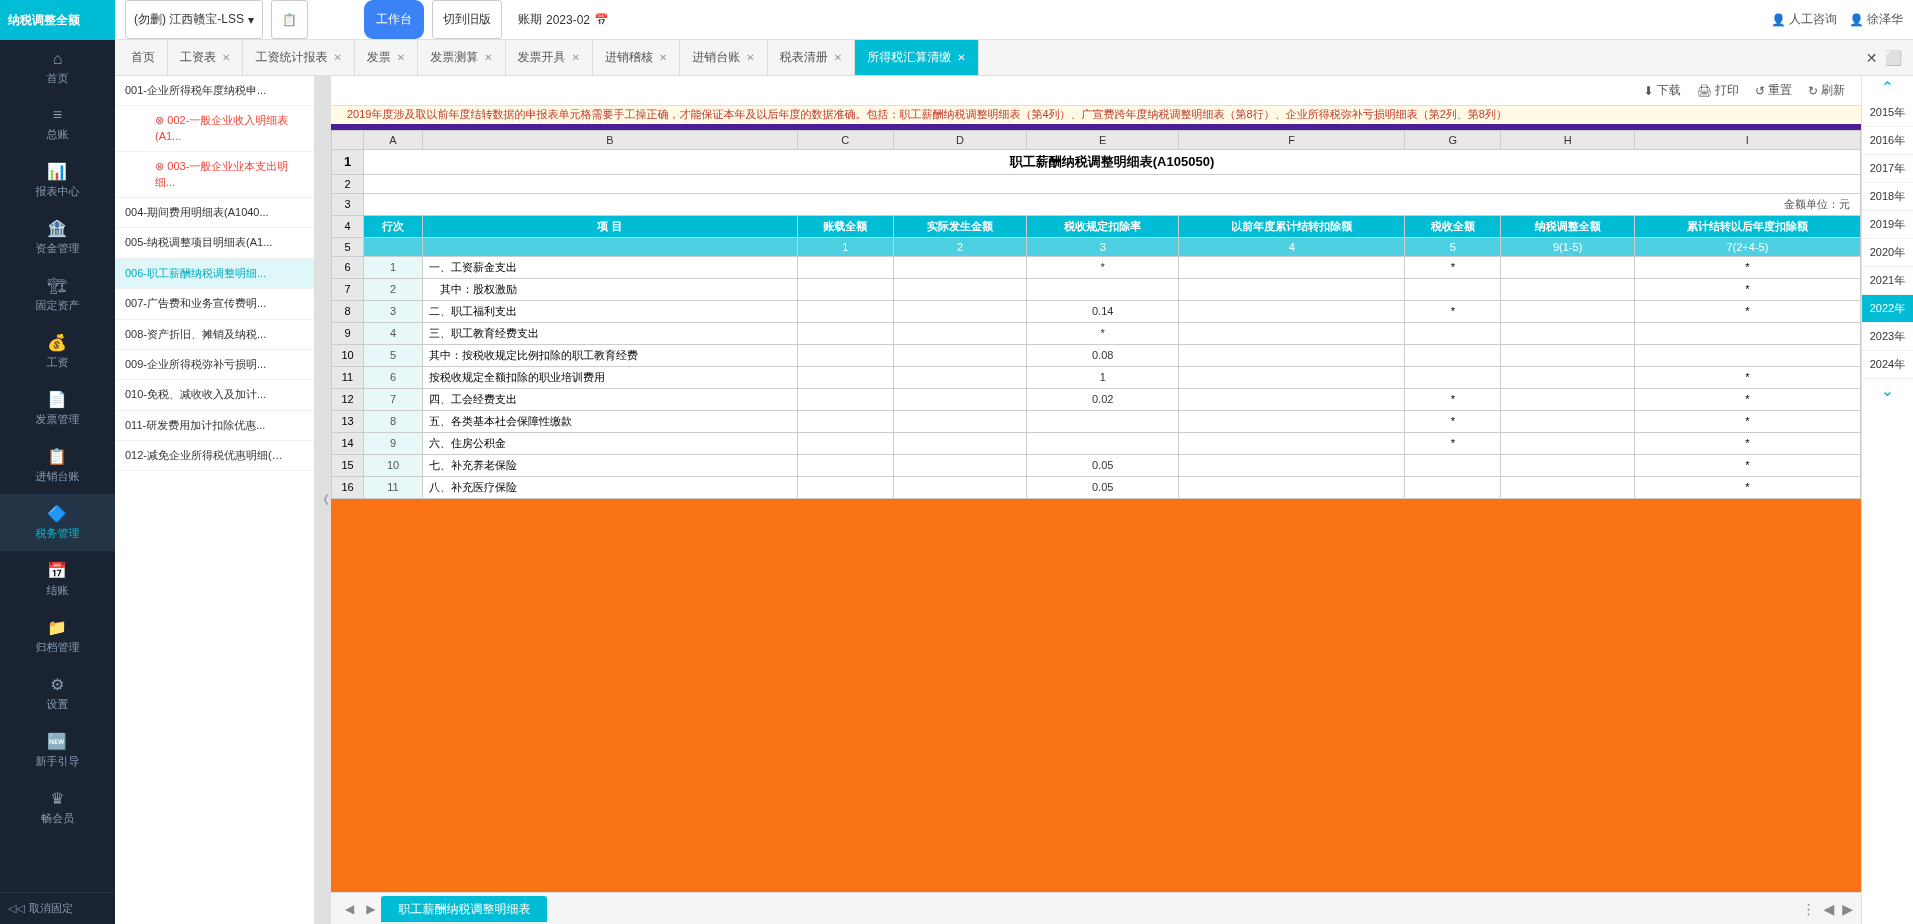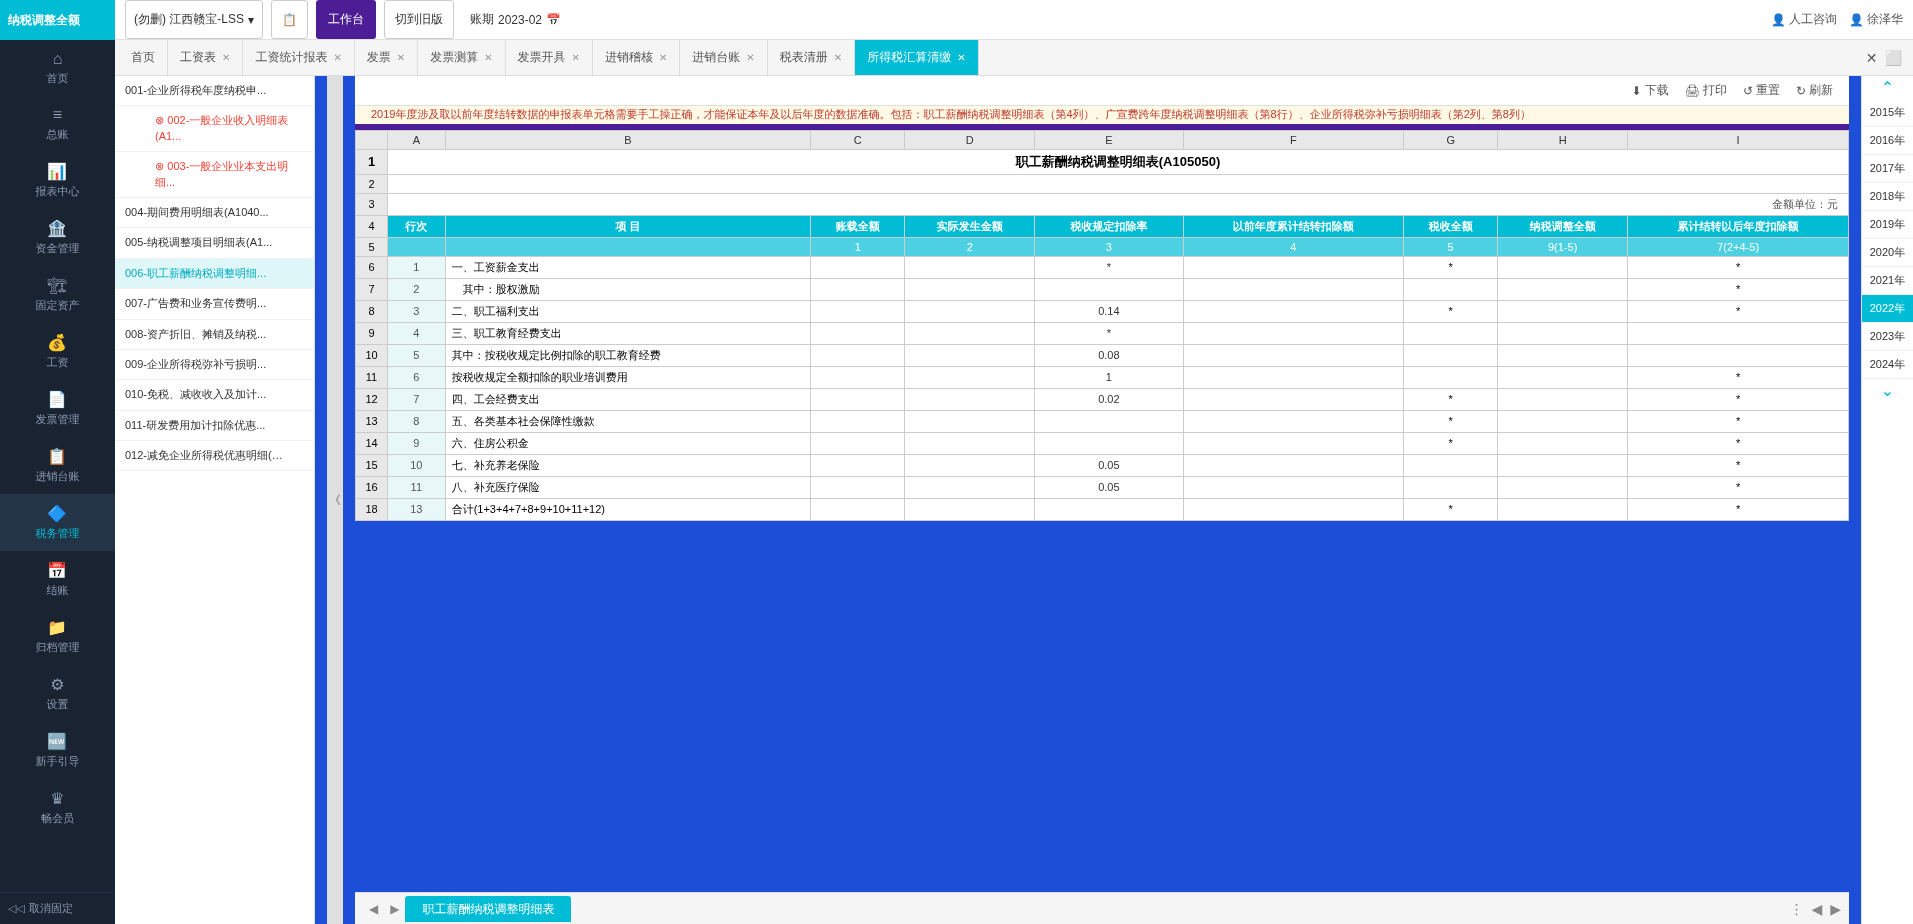--- a/index.html
+++ b/index.html
@@ -14,37 +14,37 @@
     .sidebar-item.active { background: #243447; color: #00bcd4; }
     .sidebar-item .si-icon { font-size: 16px; }
     .sidebar-footer { padding: 8px; display: flex; align-items: center; gap: 4px; color: #8a9bb0; font-size: 11px; cursor: pointer; border-top: 1px solid #243447; }
 
     
     .main { flex: 1; display: flex; flex-direction: column; overflow: hidden; }
 
     
     .topbar { height: 40px; background: #fff; display: flex; padding: 0 10px; border-bottom: 1px solid #e0e0e0; gap: 8px; }
     .topbar-company { display: flex; align-items: center; gap: 4px; border: 1px solid #ccc; border-radius: 3px; padding: 2px 8px; font-size: 12px; cursor: pointer; color: #333; }
-    .topbar-btn { background: #4c1d95; color: #fff; border: none; border-radius: 3px; padding: 4px 12px; font-size: 12px; cursor: pointer; }
+    .topbar-btn { background: #3b82f6; color: #fff; border: none; border-radius: 9px; padding: 4px 12px; font-size: 12px; cursor: pointer; margin-left: 48px; }
     .topbar-btn-outline { background: #fff; color: #333; border: 1px solid #ccc; border-radius: 3px; padding: 4px 10px; font-size: 12px; cursor: pointer; }
     .topbar-period { display: flex; align-items: center; gap: 4px; font-size: 12px; color: #333; margin-left: 8px; }
     .topbar-right { margin-left: auto; display: flex; align-items: center; gap: 12px; color: #555; font-size: 12px; }
     .topbar-right-item { display: flex; align-items: center; gap: 3px; cursor: pointer; }
 
     
     .tabbar { height: 36px; background: #f5f5f5; display: flex; align-items: center; border-bottom: 1px solid #ddd; overflow-x: auto; padding-left: 4px; }
     .tab { display: flex; align-items: center; gap: 4px; padding: 0 12px; height: 36px; border-right: 1px solid #ddd; font-size: 12px; cursor: pointer; color: #555; white-space: nowrap; }
     .tab.active { background: #00bcd4; color: #fff; }
     .tab-close { font-size: 10px; color: #999; margin-left: 2px; cursor: pointer; }
     .tab.active .tab-close { color: #fff; }
     .tabbar-actions { margin-left: auto; display: flex; align-items: center; gap: 4px; padding-right: 8px; }
     .tabbar-action-btn { background: none; border: none; cursor: pointer; font-size: 14px; color: #555; padding: 2px; }
 
     
-    .content { flex: 1; display: flex; overflow: hidden; background: #1d4ed8; gap: 12px; }
+    .content { flex: 1; display: flex; overflow: hidden; background: #f97316; }
 
     
     .left-panel { width: 200px; flex-shrink: 0; border-right: 1px solid #e0e0e0; overflow-y: auto; background: #fff; }
     .left-panel-item { padding: 7px 10px; font-size: 11px; color: #333; cursor: pointer; border-bottom: 1px solid #f0f0f0; line-height: 1.4; }
     .left-panel-item.active { background: #e0f7fa; color: #00acc1; }
     .left-panel-item.error { color: #f44336; padding-left: 40px; }
     .left-panel-item.error::before { content: '⊗ '; }
 
     
     .collapse-arrow { width: 16px; background: #e0e0e0; display: flex; align-items: center; justify-content: center; cursor: pointer; color: #666; font-size: 12px; }
@@ -445,32 +445,20 @@
     <td style="border:1px solid #ccc; text-align:center; background:#e8f8f9; color:#555;">11</td>
     <td style="border:1px solid #ccc; background:#fff; text-align:left; padding-left:6px;">八、补充医疗保险</td>
     <td style="border:1px solid #ccc; background:#fff; text-align:center;"></td>
     <td style="border:1px solid #ccc; background:#fff; text-align:center;"></td>
     <td style="border:1px solid #ccc; background:#fff; text-align:center; color:#333;">0.05</td>
     <td style="border:1px solid #ccc; background:#fff; text-align:center;"></td>
     <td style="border:1px solid #ccc; background:#fff; text-align:center;"></td>
     <td style="border:1px solid #ccc; background:#fff; text-align:center;"></td>
     <td style="border:1px solid #ccc; background:#fff; text-align:center;">*</td>
               </tr>
-              <tr class="spreadsheet-row">
-                <td style="background:#e8e8e8; border:1px solid #ccc; text-align:center;">18</td>
-    <td style="border:1px solid #ccc; text-align:center; background:#e8f8f9; color:#555;">13</td>
-    <td style="border:1px solid #ccc; background:#fff; text-align:left; padding-left:6px;">合计(1+3+4+7+8+9+10+11+12)</td>
-    <td style="border:1px solid #ccc; background:#fff; text-align:center;"></td>
-    <td style="border:1px solid #ccc; background:#fff; text-align:center;"></td>
-    <td style="border:1px solid #ccc; background:#fff; text-align:center; color:#333;"></td>
-    <td style="border:1px solid #ccc; background:#fff; text-align:center;"></td>
-    <td style="border:1px solid #ccc; background:#fff; text-align:center;">*</td>
-    <td style="border:1px solid #ccc; background:#fff; text-align:center;"></td>
-    <td style="border:1px solid #ccc; background:#fff; text-align:center;">*</td>
-              </tr>
             </tbody>
         </table>
       </div>
 
       <div class="sheet-tab-bar" id="sheet-tab-bar">
           <span style="color: rgb(136, 136, 136); cursor: pointer; padding: 0px 6px; font-size: 12px;">◀</span>
           <span style="color: rgb(136, 136, 136); cursor: pointer; padding: 0px 6px; font-size: 12px;">▶</span>
           <div class="sheet-tab active">职工薪酬纳税调整明细表</div>
           <div class="sheet-tab-actions">
             <span>⋮</span>

